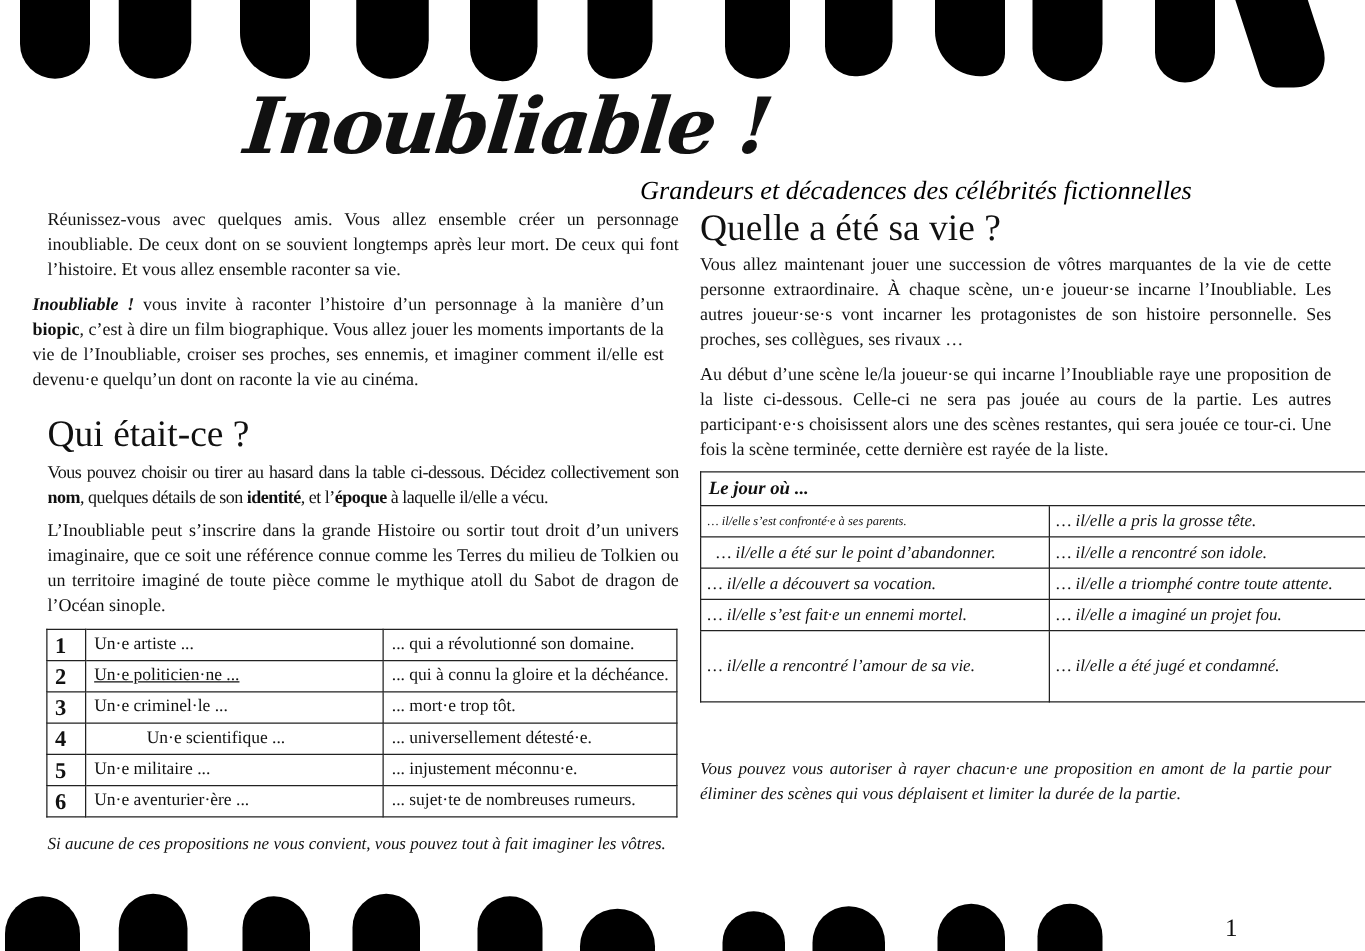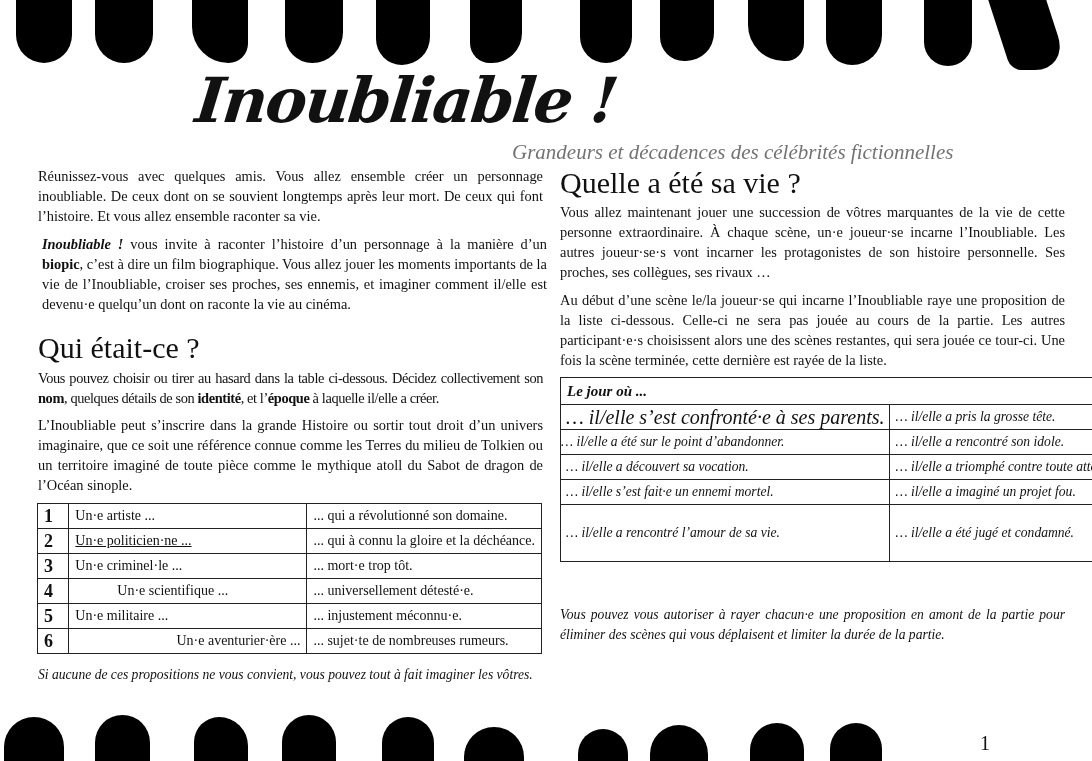--- a/index.html
+++ b/index.html
@@ -4,21 +4,21 @@
 <style>
   html, body { margin:0; padding:0; }
   body { width:1092px; height:761px; background:#fff; position:relative; overflow:hidden;
          font-family:"Liberation Serif","DejaVu Serif",serif; color:#111; }
   .silrow { position:absolute; left:0; width:1092px; }
   .silrow.top { top:0; height:66px; }
   .silrow.bottom { top:705px; height:56px; }
   .sil { position:absolute; background:#000; }
   .title { position:absolute; left:196px; top:70px; font-family:"DejaVu Serif",serif; font-style:italic;
            font-size:62px; line-height:1; letter-spacing:-2px; transform:skewX(-6deg); font-weight:bold; }
-  .subtitle { position:absolute; left:512px; top:140px; font-style:italic; font-size:21px; color:#737373; }
+  .subtitle { position:absolute; left:512px; top:140px; font-style:italic; font-size:21px; color:#000000; }
   .p { position:absolute; font-size:14.4px; line-height:20px; text-align:justify; }
   .h2 { position:absolute; font-size:30px; line-height:30px; }
   .italic-note { position:absolute; font-style:italic; font-size:13.6px; line-height:20px; text-align:justify; }
   table { position:absolute; border-collapse:collapse; font-size:14px; }
   td { border:1.5px solid #222; padding:0 6px; height:24px; white-space:nowrap; }
   td.num { font-weight:bold; font-size:18px; width:20px; }
   .pagenum { position:absolute; left:980px; top:732px; font-size:20px; }
 </style>
 </head>
 <body>
@@ -35,27 +35,27 @@
   <div class="sil" style="left:748px;top:-10px;width:56px;height:71px;border-radius:10px 10px 18px 36px;"></div>
   <div class="sil" style="left:826px;top:-10px;width:56px;height:75px;border-radius:10px 10px 30px 26px;"></div>
   <div class="sil" style="left:924px;top:-10px;width:48px;height:76px;border-radius:10px 10px 30px 30px;"></div>
   <div class="sil" style="left:998px;top:-10px;width:58px;height:80px;border-radius:10px 10px 34px 10px;transform:skewX(18deg);"></div>
 </div>
 
 <div class="title">Inoubliable !</div>
 <div class="subtitle">Grandeurs et décadences des célébrités fictionnelles</div>
 
 <div class="p" style="left:38px;top:166px;width:505px;">Réunissez-vous avec quelques amis. Vous allez ensemble créer un personnage inoubliable. De ceux dont on se souvient longtemps après leur mort. De ceux qui font l’histoire. Et vous allez ensemble raconter sa vie.</div>
-<div class="p" style="left:42px;top:234px;width:505px;">
+<div class="p" style="left:26px;top:234px;width:505px;">
   <b><i>Inoubliable !</i></b><span> vous invite à raconter l’histoire d’un personnage à la manière d’un </span><b>biopic</b><span>, c’est à dire un film biographique. Vous allez jouer les moments importants de la vie de l’Inoubliable, croiser ses proches, ses ennemis, et imaginer comment il/elle est devenu·e quelqu’un dont on raconte la vie au cinéma.</span>
 </div>
 
 <div class="h2" style="left:38px;top:333px;">Qui était-ce ?</div>
 <div class="p" style="left:38px;top:368px;width:505px;letter-spacing:-0.4px;">
-  <span>Vous pouvez choisir ou tirer au hasard dans la table ci-dessous. Décidez collectivement son </span><b>nom</b><span>, quelques détails de son </span><b>identité</b><span>, et l’</span><b>époque</b><span> à laquelle il/elle a créer.</span>
+  <span>Vous pouvez choisir ou tirer au hasard dans la table ci-dessous. Décidez collectivement son </span><b>nom</b><span>, quelques détails de son </span><b>identité</b><span>, et l’</span><b>époque</b><span> à laquelle il/elle a vécu.</span>
 </div>
 <div class="p" style="left:38px;top:415px;width:505px;">L’Inoubliable peut s’inscrire dans la grande Histoire ou sortir tout droit d’un univers imaginaire, que ce soit une référence connue comme les Terres du milieu de Tolkien ou un territoire imaginé de toute pièce comme le mythique atoll du Sabot de dragon de l’Océan sinople.</div>
 
 <table style="left:37px;top:503px;width:505px;">
   <tbody id="who-tbody">
       <tr>
         <td class="num">1</td>
         <td style="width: 196px;">Un·e artiste ...</td>
         <td>... qui a révolutionné son domaine.</td>
       </tr>
@@ -74,44 +74,44 @@
         <td style="width: 196px; padding-left: 48px;">Un·e scientifique ...</td>
         <td>... universellement détesté·e.</td>
       </tr>
       <tr>
         <td class="num">5</td>
         <td style="width: 196px;">Un·e militaire ...</td>
         <td>... injustement méconnu·e.</td>
       </tr>
       <tr>
         <td class="num">6</td>
-        <td style="width: 196px; text-align: right;">Un·e aventurier·ère ...</td>
+        <td style="width: 196px;">Un·e aventurier·ère ...</td>
         <td>... sujet·te de nombreuses rumeurs.</td>
       </tr>
     </tbody>
 </table>
 <div class="italic-note" style="left:38px;top:665px;width:505px;">Si aucune de ces propositions ne vous convient, vous pouvez tout à fait imaginer les vôtres.</div>
 
 <div class="h2" style="left:560px;top:168px;">Quelle a été sa vie ?</div>
 <div class="p" style="left:560px;top:202px;width:505px;">Vous allez maintenant jouer une succession de vôtres marquantes de la vie de cette personne extraordinaire. À chaque scène, un·e joueur·se incarne l’Inoubliable. Les autres joueur·se·s vont incarner les protagonistes de son histoire personnelle. Ses proches, ses collègues, ses rivaux …</div>
 <div class="p" style="left:560px;top:290px;width:505px;">Au début d’une scène le/la joueur·se qui incarne l’Inoubliable raye une proposition de la liste ci-dessous. Celle-ci ne sera pas jouée au cours de la partie. Les autres participant·e·s choisissent alors une des scènes restantes, qui sera jouée ce tour-ci. Une fois la scène terminée, cette dernière est rayée de la liste.</div>
 
 <table style="left:560px;top:377px;width:559px;font-style:italic;">
   <thead>
     <tr>
         <td colspan="2" style="font-weight:bold;font-size:15px;height:26px;">Le jour où ...</td>
       </tr>
   </thead>
   <tbody id="life-tbody">
       <tr>
-        <td style="font-size: 20px; width: 50%; padding: 0px 5px;">… il/elle s’est confronté·e à ses parents.</td>
+        <td style="font-size: 10px; width: 50%; padding: 0px 5px;">… il/elle s’est confronté·e à ses parents.</td>
         <td style="font-size: 13.6px; width: 50%; padding: 0px 5px;">… il/elle a pris la grosse tête.</td>
       </tr>
       <tr>
-        <td style="font-size: 13.6px; width: 50%; padding: 0px 0;">… il/elle a été sur le point d’abandonner.</td>
+        <td style="font-size: 13.6px; width: 50%; padding: 0px 12px;">… il/elle a été sur le point d’abandonner.</td>
         <td style="font-size: 13.6px; width: 50%; padding: 0px 5px;">… il/elle a rencontré son idole.</td>
       </tr>
       <tr>
         <td style="font-size: 13.6px; width: 50%; padding: 0px 5px;">… il/elle a découvert sa vocation.</td>
         <td style="font-size: 13.6px; width: 50%; padding: 0px 5px;">… il/elle a triomphé contre toute attente.</td>
       </tr>
       <tr>
         <td style="font-size: 13.6px; width: 50%; padding: 0px 5px;">… il/elle s’est fait·e un ennemi mortel.</td>
         <td style="font-size: 13.6px; width: 50%; padding: 0px 5px;">… il/elle a imaginé un projet fou.</td>
       </tr>

